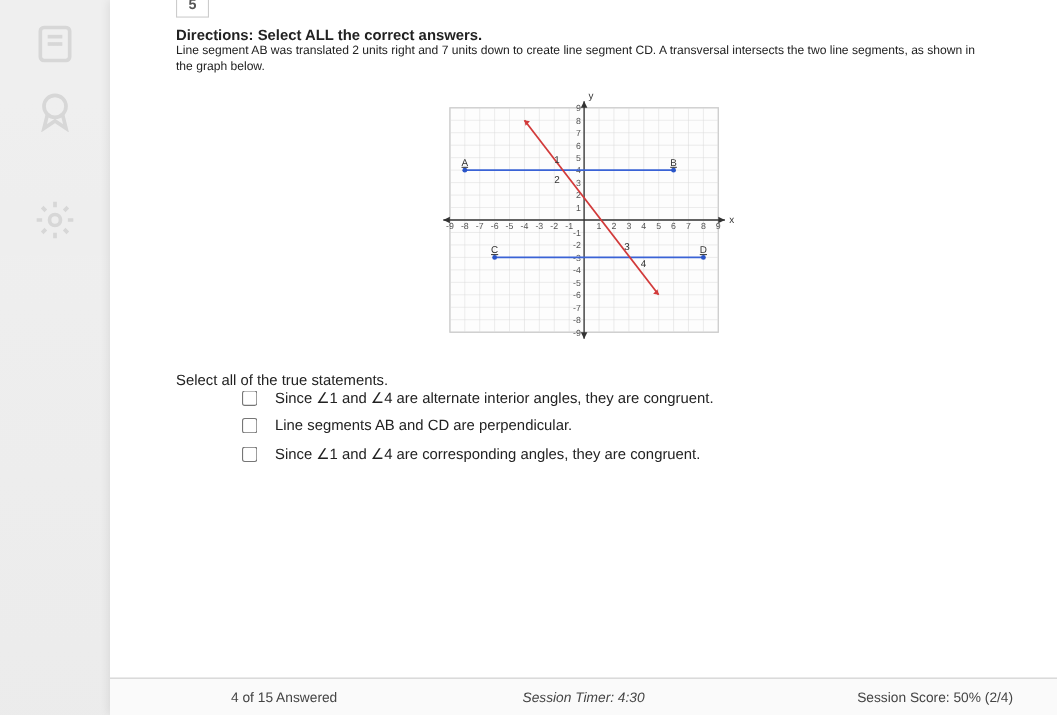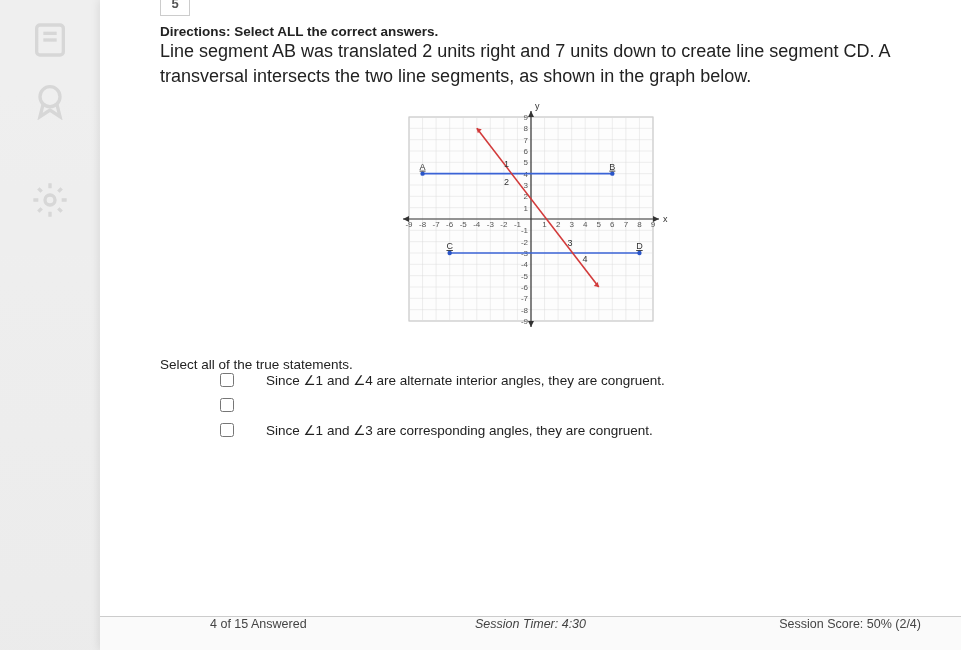--- a/index.html
+++ b/index.html
@@ -46,59 +46,60 @@
 }
 .inner {
   padding: 24px 60px 0 60px;
 }
 .directions {
   font-size: 13.5px;
   font-weight: bold;
   color: #222;
 }
 .stem {
-  font-size: 18px;
+  font-size: 11px;
   color: #222;
   line-height: 1.4;
   margin-bottom: 10px;
 }
 .chart-holder {
   width: 100%;
   display: flex;
   justify-content: center;
   margin-bottom: 18px;
 }
 .prompt {
   font-size: 13.5px;
   color: #222;
 }
 .choices {
   padding-left: 60px;
 }
 .choice {
   display: flex;
-  align-items: center;
-  gap: 32px;
+  align-items: flex-end;
+  gap: 16px;
   margin-bottom: 10px;
   font-size: 13.5px;
   color: #222;
 }
 .choice input[type=checkbox]{
   width: 14px; height: 14px;
   border: 1px solid #999;
 }
 .footer {
   position: absolute;
   left: 0; bottom: 0;
   width: 100%;
   height: 34px;
   border-top: 1px solid #ccc;
   background: #fafafa;
   display: flex;
   justify-content: space-between;
+  align-items: center;
   padding: 0 40px 0 110px;
   font-size: 12.5px;
   color: #444;
 }
 .footer .center { position:absolute; left:50%; transform:translateX(-50%);font-style:italic;}
 svg.graph { display:block; }
 .axis-label { font-size: 8px; fill:#555; font-family: Arial; }
 .pt-label { font-size: 9px; fill:#333; font-family: Arial; }
 .angle-label { font-size: 9px; fill:#333; font-family: Arial;}
 </style>
@@ -240,24 +241,25 @@
 
     <div class="prompt">Select all of the true statements.</div>
 
     <div class="choices">
       <label class="choice">
         <input type="checkbox" style="">
         <span>Since ∠1 and ∠4 are alternate interior angles, they are congruent.</span>
       </label>
       <label class="choice">
         <input type="checkbox" style="">
+        <span>Line segments AB and CD are perpendicular.</span>
       </label>
       <label class="choice">
         <input type="checkbox" style="">
-        <span>Since ∠1 and ∠3 are corresponding angles, they are congruent.</span>
+        <span>Since ∠1 and ∠4 are corresponding angles, they are congruent.</span>
       </label>
     </div>
   </div>
 
   <div class="footer">
     <span>4 of 15 Answered</span>
     <span class="center">Session Timer: 4:30</span>
     <span>Session Score: 50% (2/4)</span>
   </div>
 </div>

